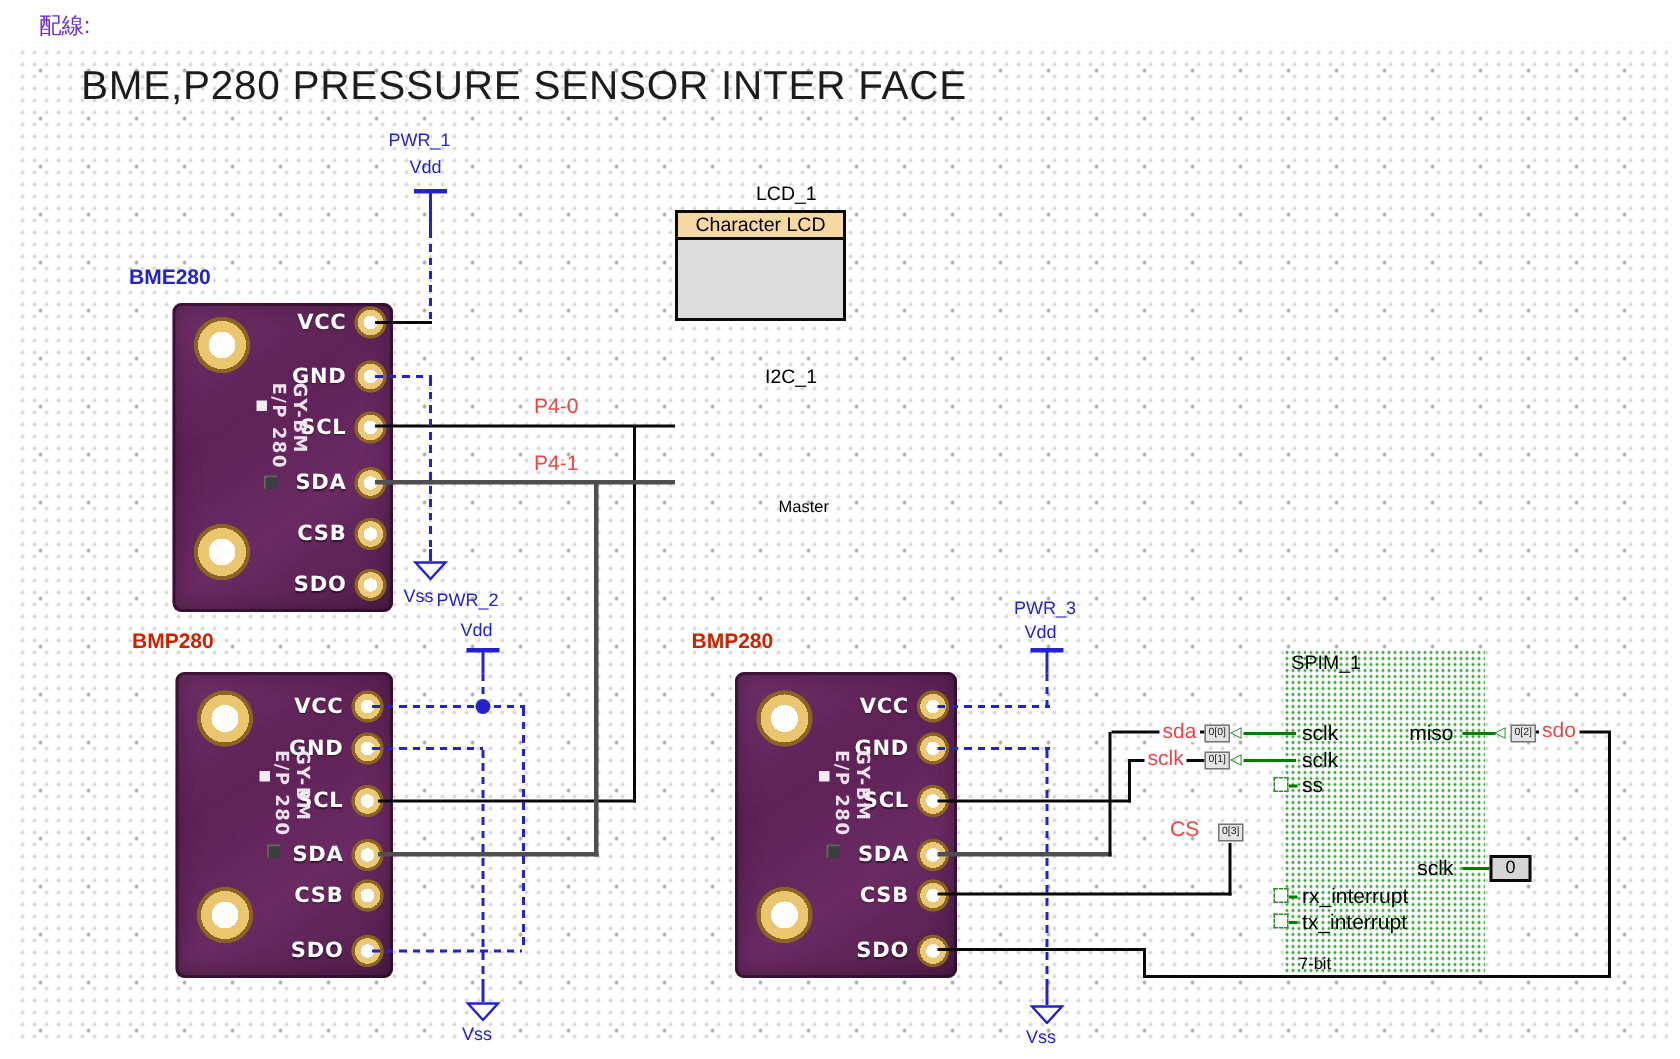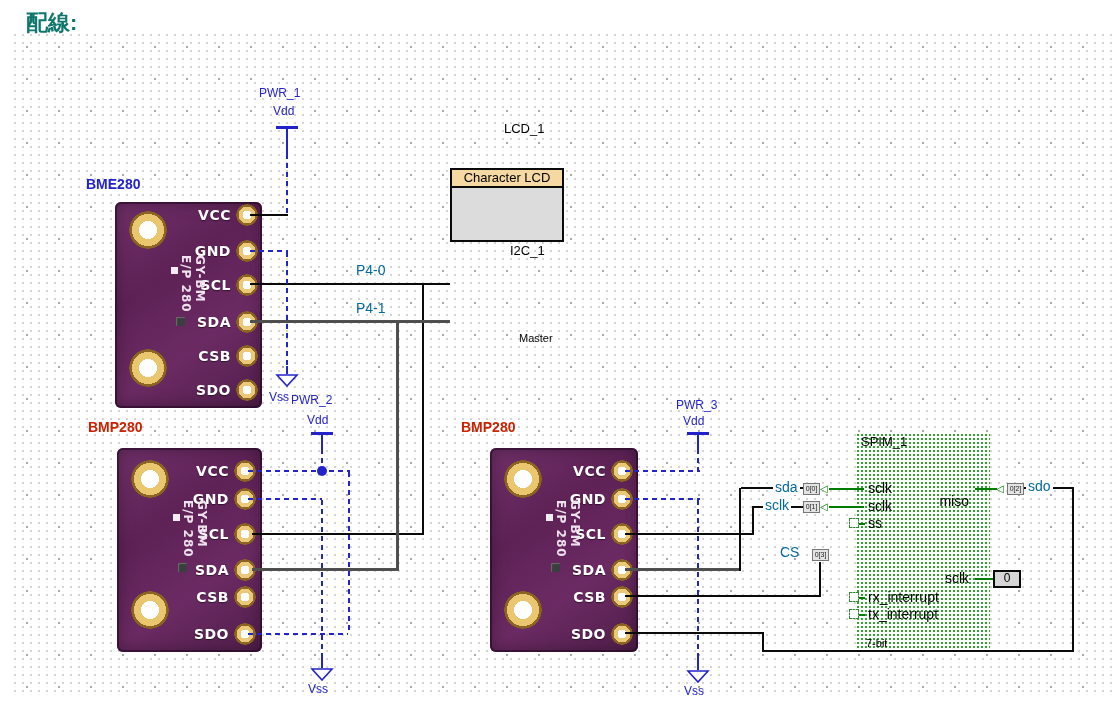--- a/index.html
+++ b/index.html
@@ -6,21 +6,21 @@
   #stage{position:relative;width:1120px;height:706px;background:#fff;overflow:hidden;
          font-family:"Liberation Sans",sans-serif;}
   .grid{position:absolute;left:8px;top:28px;width:1104px;height:666px;
         background-image:
           radial-gradient(circle,#a8a8a8 1px,transparent 1.4px),
           radial-gradient(circle,#d4d4d4 1px,transparent 1.3px);
         background-size:32px 32px,8px 8px;
         background-position:3px 3px,3px 3px;}
   .abs{position:absolute;}
   
-  .t-kanji{font-size:22px;font-weight:bold;color:#0f766e;}
+  .t-kanji{font-size:15px;font-weight:normal;color:#6d28d9;}
   .t-sub{font-size:27px;color:#1c1c1c;letter-spacing:.5px;}
   
   .module{position:absolute;border-radius:6px;
           background:linear-gradient(145deg,#71306a 0%,#5e2256 35%,#6b2a63 65%,#511e4b 100%);
           box-shadow:inset 0 0 0 2px rgba(35,6,32,.55), inset 0 0 18px rgba(0,0,0,.35);}
   .bighole{position:absolute;width:38px;height:38px;border-radius:50%;
            background:radial-gradient(circle,#ffffff 0 9px,#eac66e 9px 16px,#8a6420 16px 18.5px,transparent 19px);}
   .pad{position:absolute;width:22px;height:22px;border-radius:50%;
        background:radial-gradient(circle,#ffffff 0 4.5px,#ecc979 4.5px 8.5px,#8a6420 8.5px 10.5px,transparent 11px);}
   .pinlabel{position:absolute;width:70px;text-align:right;color:#fff;font-weight:bold;
@@ -28,38 +28,38 @@
             text-shadow:0 1px 1px rgba(0,0,0,.5);}
   .silk{position:absolute;transform:rotate(90deg);transform-origin:left top;
         color:#efe2ee;font-family:"DejaVu Sans",sans-serif;font-weight:bold;font-size:12px;
         line-height:14px;letter-spacing:1px;white-space:nowrap;}
   .silk span{display:block;}
   .silksq{position:absolute;width:7px;height:7px;background:#f3ecf2;}
   .sensor{position:absolute;width:9px;height:9px;background:#3b3e40;
           box-shadow:inset 1px 1px 1px #6a6f66;border-radius:1px;}
   .modlabel{position:absolute;font-size:14px;font-weight:bold;}
   
-  .comp{position:absolute;background:#dcdcdc;border:2px solid #0a0a0a;box-sizing:border-box;margin-top:28px;}
+  .comp{position:absolute;background:#dcdcdc;border:2px solid #0a0a0a;box-sizing:border-box;}
   .comp-head{width:100%;text-align:center;border-bottom:2px solid #0a0a0a;box-sizing:border-box;
              font-size:13px;color:#000;}
   .comptitle{position:absolute;font-size:13px;color:#000;}
   .pintext{position:absolute;font-size:14px;color:#000;line-height:15px;}
   .right{text-align:right;}
   .smalltext{position:absolute;font-size:11px;color:#000;}
   
   .wb{position:absolute;background:#0a0a0a;}
   .wgray{position:absolute;background:#4f4f4f;}
   .wgn{position:absolute;background:#007d00;}
   .dh{position:absolute;height:2px;background-image:repeating-linear-gradient(90deg,#2323cc 0 5px,transparent 5px 9px);}
   .dv{position:absolute;width:2px;background-image:repeating-linear-gradient(180deg,#2323cc 0 5px,transparent 5px 9px);}
   .sb{position:absolute;background:#2323cc;}
   .jdot{position:absolute;width:10px;height:10px;border-radius:50%;background:#2323cc;}
   
   .plabel{position:absolute;font-size:12px;color:#2323cc;line-height:13px;}
-  .nlabel{position:absolute;font-size:14px;color:#0369a1;line-height:15px;}
+  .nlabel{position:absolute;font-size:14px;color:#ef4444;line-height:15px;}
   .wbg{background:#fff;padding:0 2px;}
   
   .term{position:absolute;width:17px;height:12px;background:#e4e4e4;border:1px solid #767676;
         box-sizing:border-box;font-size:7px;line-height:10px;text-align:center;color:#222;}
   .arrow{position:absolute;font-size:10px;line-height:10px;color:#007d00;}
   .dbox{position:absolute;width:10px;height:10px;box-sizing:border-box;background:#fff;
         border:1px dashed #2a8c2a;}
   .zbox{position:absolute;width:28px;height:18px;background:#d6d6d6;border:2px solid #0a0a0a;
         box-sizing:border-box;font-size:12px;line-height:13px;text-align:center;color:#000;}
   .hatch{position:absolute;background-color:#fdfffd;
@@ -67,20 +67,21 @@
          background-size:4px 4px;}
   .vss-svg{position:absolute;}
 </style>
 </head>
 <body>
 
 <div id="stage">
   <div class="grid"></div>
 
   <div class="abs t-kanji" style="left:26px;top:8px">配線:</div>
+  <div class="abs t-sub" style="left:54px;top:42px">BME,P280 PRESSURE SENSOR INTER FACE</div>
 
   <div class="modlabel" style="left:86px;top:176px;color:#2323cc">BME280</div>
   <div class="module" style="left:115px;top:202px;width:147px;height:206px">
     <div class="bighole" style="left:14px;top:9px"></div>
     <div class="bighole" style="left:14px;top:147px"></div>
     <div class="pad" style="left:121px;top:2px"></div>
     <div class="pad" style="left:121px;top:38px"></div>
     <div class="pad" style="left:121px;top:72px"></div>
     <div class="pad" style="left:121px;top:109px"></div>
     <div class="pad" style="left:121px;top:143px"></div>
@@ -155,21 +156,21 @@
   <div class="comptitle" style="left:510px;top:243px">I2C_1</div>
   <div class="smalltext" style="left:519px;top:332px">Master</div>
 
   <div class="hatch" style="left:856px;top:433px;width:134px;height:216px"></div>
   <div class="comptitle" style="left:861px;top:434px">SPIM_1</div>
   <div class="pintext" style="left:868px;top:481px">sclk</div>
   <div class="pintext" style="left:868px;top:499px">sclk</div>
   <div class="pintext" style="left:868px;top:516px">ss</div>
   <div class="pintext" style="left:868px;top:590px">rx_interrupt</div>
   <div class="pintext" style="left:868px;top:607px">tx_interrupt</div>
-  <div class="pintext right" style="left:900px;top:494px;width:69px">miso</div>
+  <div class="pintext right" style="left:900px;top:481px;width:69px">miso</div>
   <div class="pintext right" style="left:900px;top:571px;width:69px">sclk</div>
   <div class="smalltext" style="left:866px;top:637px">7-bit</div>
 
   <div class="wb" style="left:250px;top:214px;width:38px;height:2px"></div>
   <div class="wb" style="left:250px;top:283px;width:200px;height:2px"></div>
   <div class="wb" style="left:422px;top:284px;width:2px;height:251px"></div>
   <div class="wb" style="left:252px;top:533px;width:172px;height:2px"></div>
   <div class="wgray" style="left:250px;top:320px;width:200px;height:3px"></div>
   <div class="wgray" style="left:396px;top:321px;width:3px;height:250px"></div>
   <div class="wgray" style="left:252px;top:568px;width:147px;height:3px"></div>

